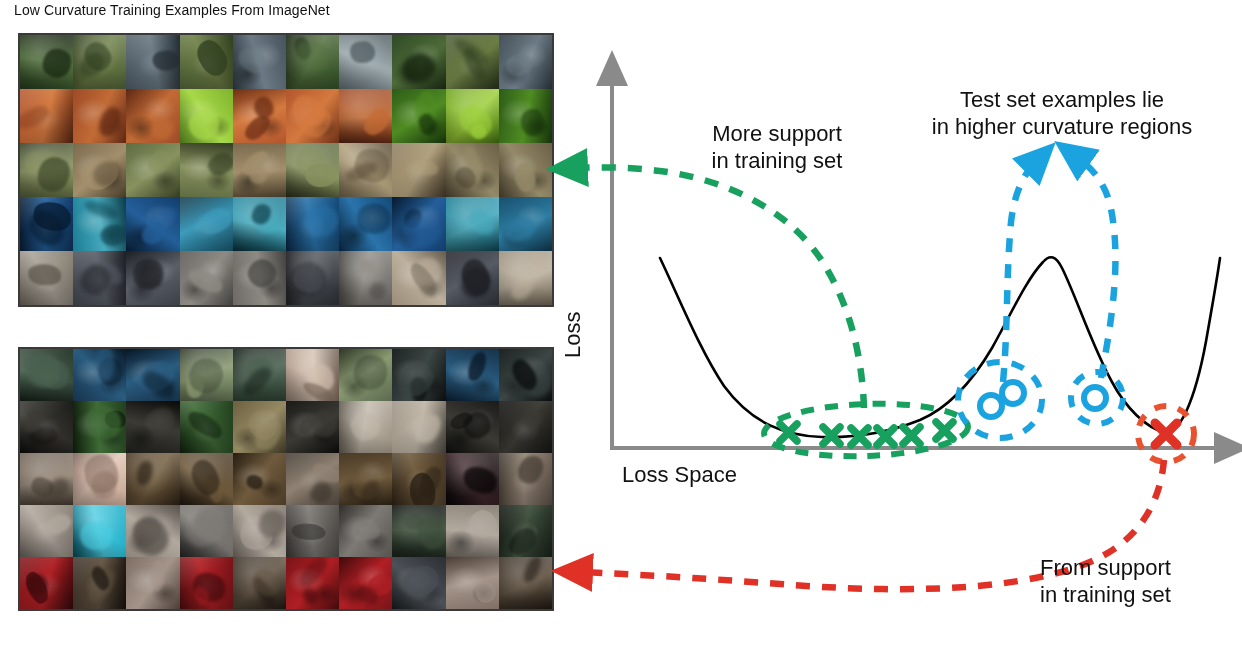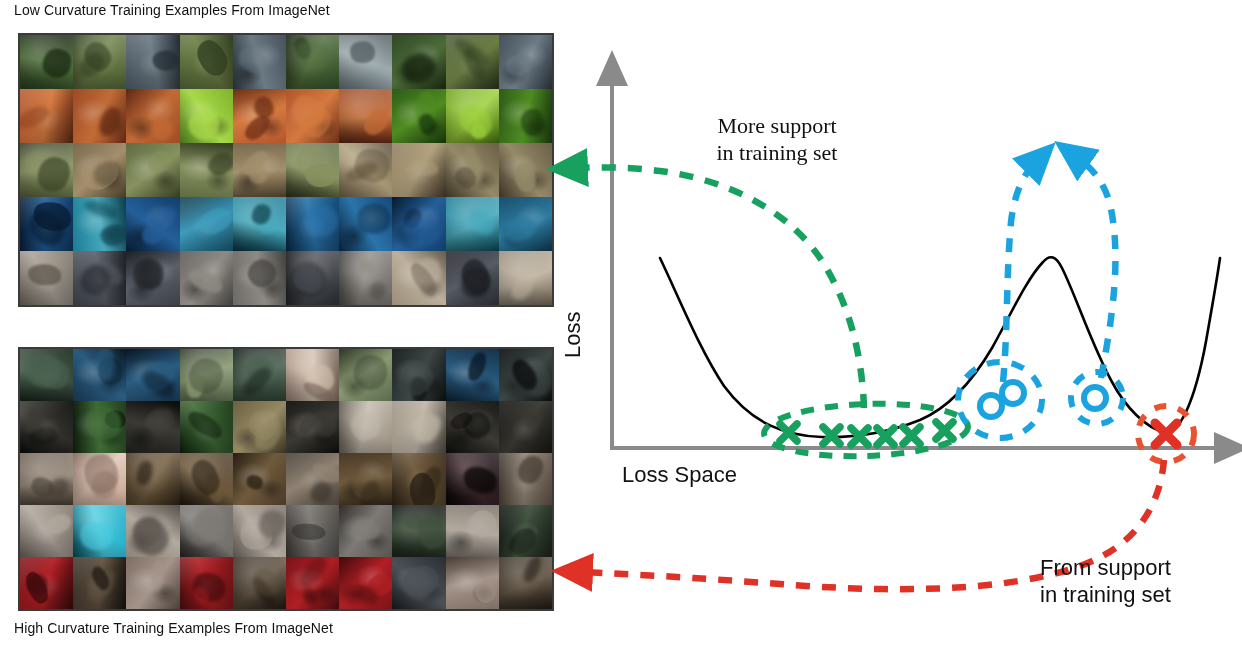--- a/index.html
+++ b/index.html
@@ -96,21 +96,21 @@
   
   .annot {
     position: absolute;
     font-size: 22px;
     line-height: 1.23;
     color: #111111;
     text-align: center;
     white-space: pre-line;
     font-family: "Liberation Sans", sans-serif;
   }
-  #annot-more  { left: 672px; top: 112px; width: 210px; font-family: Liberation Serif, serif; }
+  #annot-more  { left: 672px; top: 120px; width: 210px; }
   #annot-test  { left: 904px; top: 86px;  width: 316px; }
   #annot-less  { left: 1040px; top: 554px; width: 190px; text-align: left; }
 
   .axis-label {
     position: absolute;
     font-size: 22px;
     color: #111111;
     white-space: nowrap;
     font-family: "Liberation Sans", sans-serif;
   }
@@ -584,21 +584,20 @@
       <div class="cell" style="background: linear-gradient(347deg, rgb(126, 110, 100) 0%, rgb(164, 148, 138) 52%, rgb(74, 62, 54) 100%);">
         <div class="tex b1"></div>
         <div class="blob" style="width: 37.1763%; height: 39.8315%; left: 57.6042%; top: 48.345%; background: rgb(164, 148, 138); opacity: 0.58; filter: blur(0.7px); transform: rotate(163deg);"></div>
       </div>
       <div class="cell" style="background: linear-gradient(156deg, rgb(58, 48, 38) 0%, rgb(94, 80, 63) 52%, rgb(28, 22, 16) 100%);">
         <div class="tex b4"></div>
         <div class="blob" style="width: 52.0461%; height: 24.1861%; left: 37.7552%; top: 10.7206%; background: rgb(28, 22, 16); opacity: 0.54; filter: blur(2.3px); transform: rotate(115deg);"></div>
       </div>
     </div>
 
-  <div class="panel-caption" id="caption-bot">High Curvature Training Examples From ImageNet</div>
 
   <svg class="svg-layer" id="diagram-svg" viewBox="0 0 1242 654">
 
     <defs>
       <marker id="arrow-gray" markerWidth="10" markerHeight="10" refX="2" refY="4" orient="auto">
         <path d="M0,0 L9,4 L0,8 Z" fill="#8a8a8a"></path>
       </marker>
       <marker id="arrow-green" markerWidth="7" markerHeight="7" refX="2" refY="3" orient="auto">
         <path d="M0,0 L6.5,3 L0,6 Z" fill="#17a05e"></path>
       </marker>
@@ -688,20 +687,22 @@
 
     <path d="M 1164,460
              C 1160,506 1136,546 1080,566
              C 1000,594 880,592 780,584
              C 700,578 630,574 580,572" fill="none" stroke="#e03127" stroke-width="6.5" stroke-dasharray="14 12" stroke-linecap="butt" marker-end="url(#arrow-red)"></path>
   </svg>
 
   <div class="annot" id="annot-more">More support
 in training set</div>
 
+  <div class="annot" id="annot-test">Test set examples lie
+in higher curvature regions</div>
 
   <div class="annot" id="annot-less">From support
 in training set</div>
 
   <div class="axis-label" id="label-input">Loss Space</div>
 
   <div class="axis-label" id="label-loss">Loss</div>
 
 </div>
 

